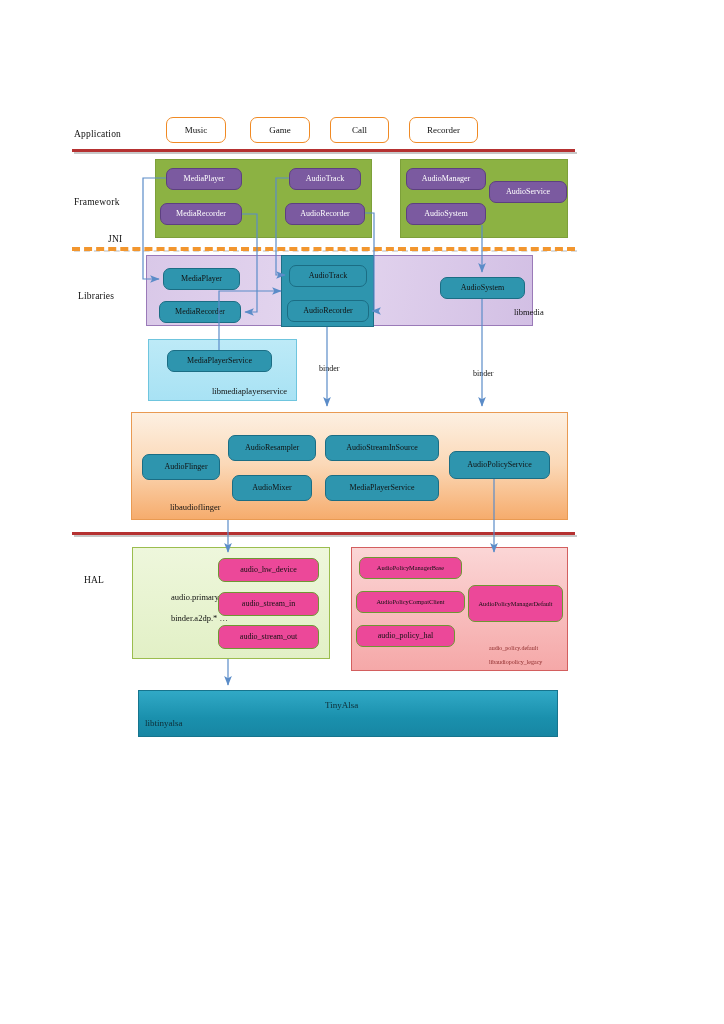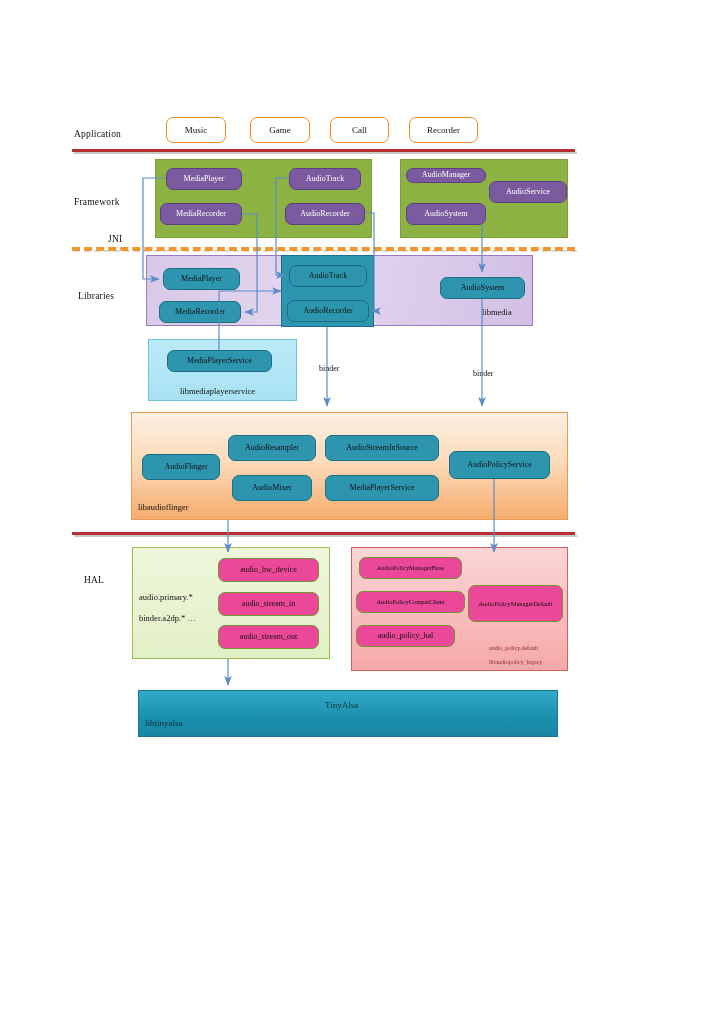--- a/index.html
+++ b/index.html
@@ -33,21 +33,21 @@
             border:1px solid #16748d;}
 
   
   .node{display:flex;align-items:center;justify-content:center;text-align:center;
         border-radius:7px;font-size:8px;line-height:1.1;padding:0 2px;}
   .node-purple{background:#7B5AA0;border:1.4px solid #5d4080;color:#ffffff;}
   .node-teal{background:#2E95AE;border:1.4px solid #1b6d84;color:#111;}
   .node-green{background:#ec4899;border:1.4px solid #6f9633;color:#111;}
 
   
-  .cap{font-size:8.5px;color:#111;white-space:nowrap;}
+  .cap{font-size:8.5px;color:#111;white-space:nowrap;padding-left:32px;}
   .cap-red{font-size:6px;color:#8e2b2b;white-space:nowrap;}
   .cap-white{font-size:9px;color:#0e2d36;white-space:nowrap;}
 
   
   .red-rule{background:#b53131;height:3px;}
   .red-rule-shadow{background:#9a9a9a;height:1.5px;opacity:.55;}
   .jni-dash{height:0;border-top:4px dashed #F2962E;}
   .jni-dash-shadow{height:0;border-top:2px dashed #b0b0b0;opacity:.45;}
   svg.ovl{position:absolute;left:0;top:0;width:724px;height:1024px;
           pointer-events:none;overflow:visible;}
@@ -63,21 +63,21 @@
   <div class="abs layer-label" style="left:108px;top:234px;">JNI</div>
   <div class="abs layer-label" style="left:78px;top:291px;">Libraries</div>
   <div class="abs layer-label" style="left:84px;top:575px;">HAL</div>
 
   <div class="abs app-box" style="left:166px;top:117px;width:60px;height:26px;">
     <span>Music</span>
   </div>
   <div class="abs app-box" style="left:250px;top:117px;width:60px;height:26px;">
     <span>Game</span>
   </div>
-  <div class="abs app-box" style="left:330px;top:117px;width:59px;height:26px;">
+  <div class="abs app-box" style="left:330px;top:117px;width:59px;height:26px;border-radius:6px;">
     <span>Call</span>
   </div>
   <div class="abs app-box" style="left:409px;top:117px;width:69px;height:26px;">
     <span>Recorder</span>
   </div>
 
   <div class="abs red-rule-shadow" style="left:74px;top:152px;width:503px;"></div>
   <div class="abs red-rule" style="left:72px;top:149px;width:503px;"></div>
 
   <div class="abs green-cont" style="left:155px;top:159px;width:217px;height:79px;"></div>
@@ -90,21 +90,21 @@
   </div>
   <div class="abs node node-purple" style="left:289px;top:168px;width:72px;height:22px;">
     <span>AudioTrack</span>
   </div>
   <div class="abs node node-purple" style="left:285px;top:203px;width:80px;height:22px;">
     <span>AudioRecorder</span>
   </div>
 
   <div class="abs green-cont" style="left:400px;top:159px;width:168px;height:79px;"></div>
 
-  <div class="abs node node-purple" style="left:406px;top:168px;width:80px;height:15px;">
+  <div class="abs node node-purple" style="left:406px;top:168px;width:80px;height:22px;">
     <span>AudioManager</span>
   </div>
   <div class="abs node node-purple" style="left:489px;top:181px;width:78px;height:22px;">
     <span>AudioService</span>
   </div>
   <div class="abs node node-purple" style="left:406px;top:203px;width:80px;height:22px;">
     <span>AudioSystem</span>
   </div>
 
   <div class="abs jni-dash-shadow" style="left:74px;top:250px;width:503px;"></div>

